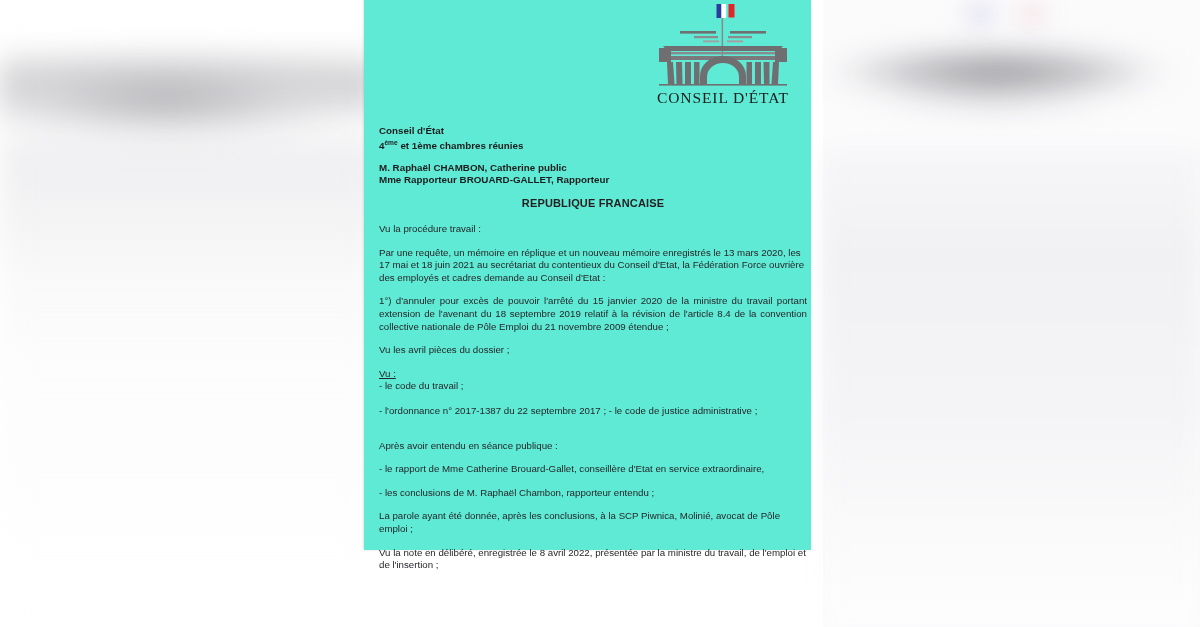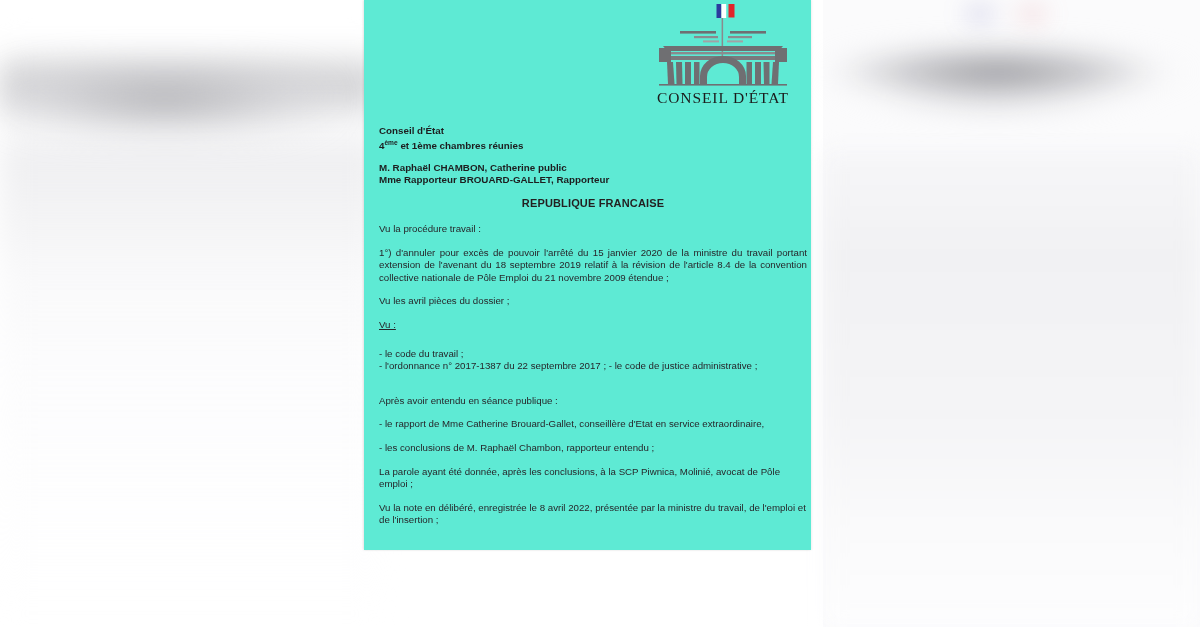--- a/index.html
+++ b/index.html
@@ -152,22 +152,22 @@
     margin-top: 14px;
     font-size: 9.7px;
     line-height: 12.6px;
     color: #26262a;
     width: 428px;
   }
   .body-text p {
     margin: 0 0 11px 0;
   }
   .body-text p.justify { text-align: justify; }
-  .body-text p.tight { margin-bottom: 16px; text-decoration: underline; }
-  .body-text p.bullet { margin-bottom: 0; }
+  .body-text p.tight { margin-bottom: 0; text-decoration: underline; }
+  .body-text p.bullet { margin-bottom: 12px; }
   .body-text p.gap-lg { margin-bottom: 25px; }
   .spacer-sm { height: 11px; }
 </style>
 </head>
 <body>
 
 <div id="backdrop">
   <div class="blur-left"></div>
   <div class="blur-left-2"></div>
   <div class="blur-right"></div>
@@ -234,20 +234,21 @@
       <div>Mme Rapporteur BROUARD-GALLET, Rapporteur</div>
     </div>
   </div>
 
   <div class="doc-title">
     <div>REPUBLIQUE FRANCAISE</div>
   </div>
 
   <div class="body-text">
     <p>Vu la procédure travail :</p>
+    <p>Par une requête, un mémoire en réplique et un nouveau mémoire enregistrés le 13 mars 2020, les 17 mai et 18 juin 2021 au secrétariat du contentieux du Conseil d'Etat, la Fédération Force ouvrière des employés et cadres demande au Conseil d'Etat :</p>
     <p class="justify">1°) d'annuler pour excès de pouvoir l'arrêté du 15 janvier 2020 de la ministre du travail portant extension de l'avenant du 18 septembre 2019 relatif à la révision de l'article 8.4 de la convention collective nationale de Pôle Emploi du 21 novembre 2009 étendue ;</p>
     <p>Vu les avril pièces du dossier ;</p>
     <p class="tight">Vu :</p>
     <p class="bullet">- le code du travail ;</p>
     <p>- l'ordonnance n° 2017-1387 du 22 septembre 2017 ; - le code de justice administrative ;</p>
     <div class="spacer-sm"></div>
     <p>Après avoir entendu en séance publique :</p>
     <p>- le rapport de Mme Catherine Brouard-Gallet, conseillère d'Etat en service extraordinaire,</p>
     <p>- les conclusions de M. Raphaël Chambon, rapporteur entendu ;</p>
     <p>La parole ayant été donnée, après les conclusions, à la SCP Piwnica, Molinié, avocat de Pôle emploi ;</p>

